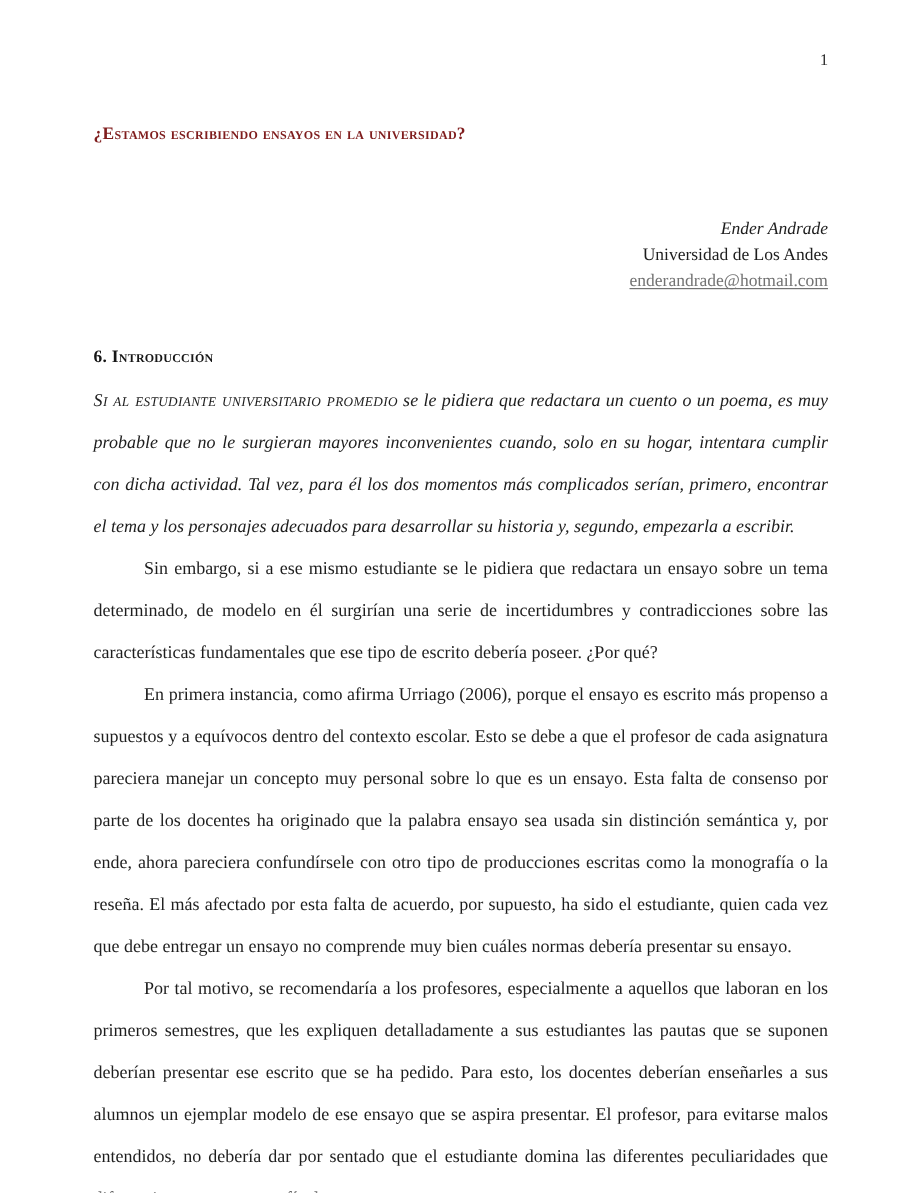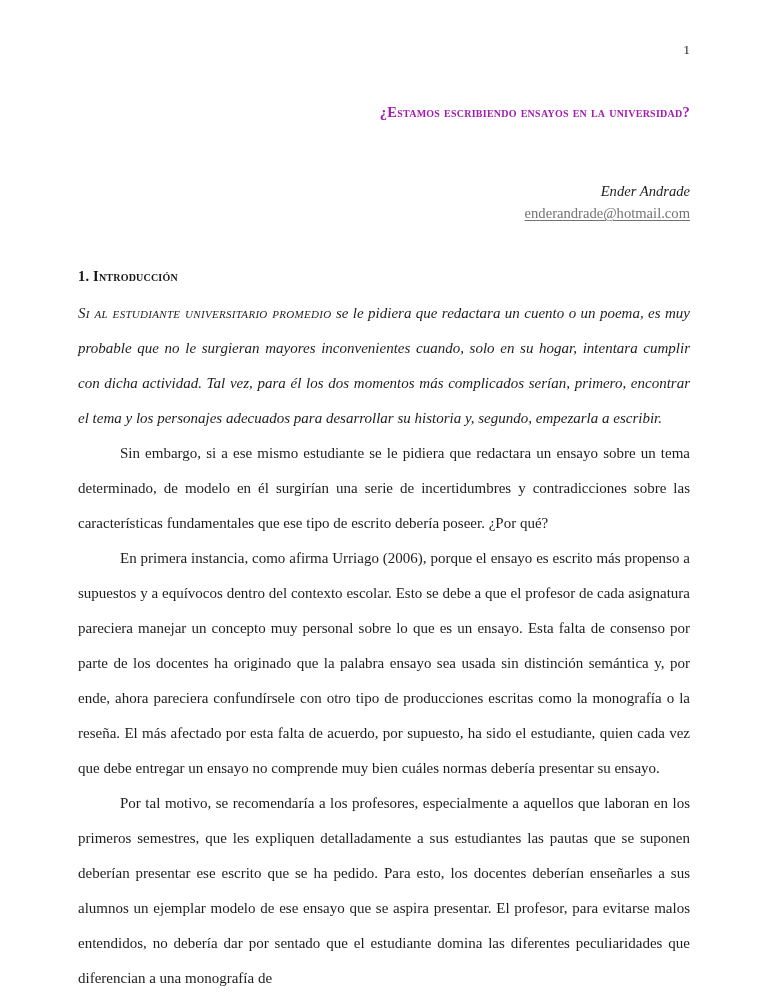--- a/index.html
+++ b/index.html
@@ -37,26 +37,26 @@
     position: absolute;
     left: 78px;
     top: 0;
     width: 612px;
   }
 
   
   .doc-title {
     margin: 0;
     padding-top: 104px;
-    text-align: right;
+    text-align: left;
     font-size: 14.5px;
     font-weight: bold;
     font-variant: small-caps;
     letter-spacing: 0.25px;
-    color: #a21caf;
+    color: #7f1d1d;
     line-height: 1.2;
   }
 
   
   .author-block {
     margin-top: 60px;
     text-align: right;
     font-size: 14.6px;
     line-height: 21.5px;
     color: #1d1d1d;
@@ -116,26 +116,27 @@
 <div class="page">
 
   <div class="page-number">1</div>
 
   <div class="content">
 
     <h1 class="doc-title">¿Estamos escribiendo ensayos en la universidad?</h1>
 
     <div class="author-block">
       <div class="author-name">Ender Andrade</div>
+      <div class="author-affil">Universidad de Los Andes</div>
       <div>
         <span class="author-email">enderandrade@hotmail.com</span>
       </div>
     </div>
 
-    <h2 class="section-heading">1. Introducción</h2>
+    <h2 class="section-heading">6. Introducción</h2>
 
     <p class="body-text first"><span class="smallcaps">Si al estudiante universitario promedio</span><span> se le pidiera que redactara un cuento o un poema, es muy probable que no le surgieran mayores inconvenientes cuando, solo en su hogar, intentara cumplir con dicha actividad. Tal vez, para él los dos momentos más complicados serían, primero, encontrar el tema y los personajes adecuados para desarrollar su historia y, segundo, empezarla a escribir.</span></p>
 
     <p class="body-text indent">Sin embargo, si a ese mismo estudiante se le pidiera que redactara un ensayo sobre un tema determinado, de modelo en él surgirían una serie de incertidumbres y contradicciones sobre las características fundamentales que ese tipo de escrito debería poseer. ¿Por qué?</p>
 
     <p class="body-text indent"><span>En primera instancia, como afirma Urriago (2006), porque el ensayo es escrito más propenso a supuestos y a equívocos dentro del contexto escolar. Esto se debe a que el profesor de cada asignatura pareciera manejar un concepto muy personal sobre lo que es un ensayo. Esta falta de consenso por parte de los docentes ha originado que la palabra </span><span class="italic">ensayo</span><span> sea usada sin distinción semántica y, por ende, ahora pareciera confundírsele con otro tipo de producciones escritas como la monografía o la reseña. El más afectado por esta falta de acuerdo, por supuesto, ha sido el estudiante, quien cada vez que debe entregar un ensayo no comprende muy bien cuáles normas debería presentar su ensayo.</span></p>
 
     <p class="body-text indent"><span>Por tal motivo, se recomendaría a los profesores, especialmente a aquellos que laboran en los primeros semestres, que les expliquen detalladamente a sus estudiantes las pautas que se suponen deberían presentar ese escrito que se ha pedido. Para esto, los docentes deberían enseñarles a sus alumnos un ejemplar modelo de ese </span><span class="italic">ensayo</span><span> que se aspira presentar. El profesor, para evitarse malos entendidos, no debería dar por sentado que el estudiante domina las diferentes peculiaridades que diferencian a una monografía de</span></p>
 
   </div>

